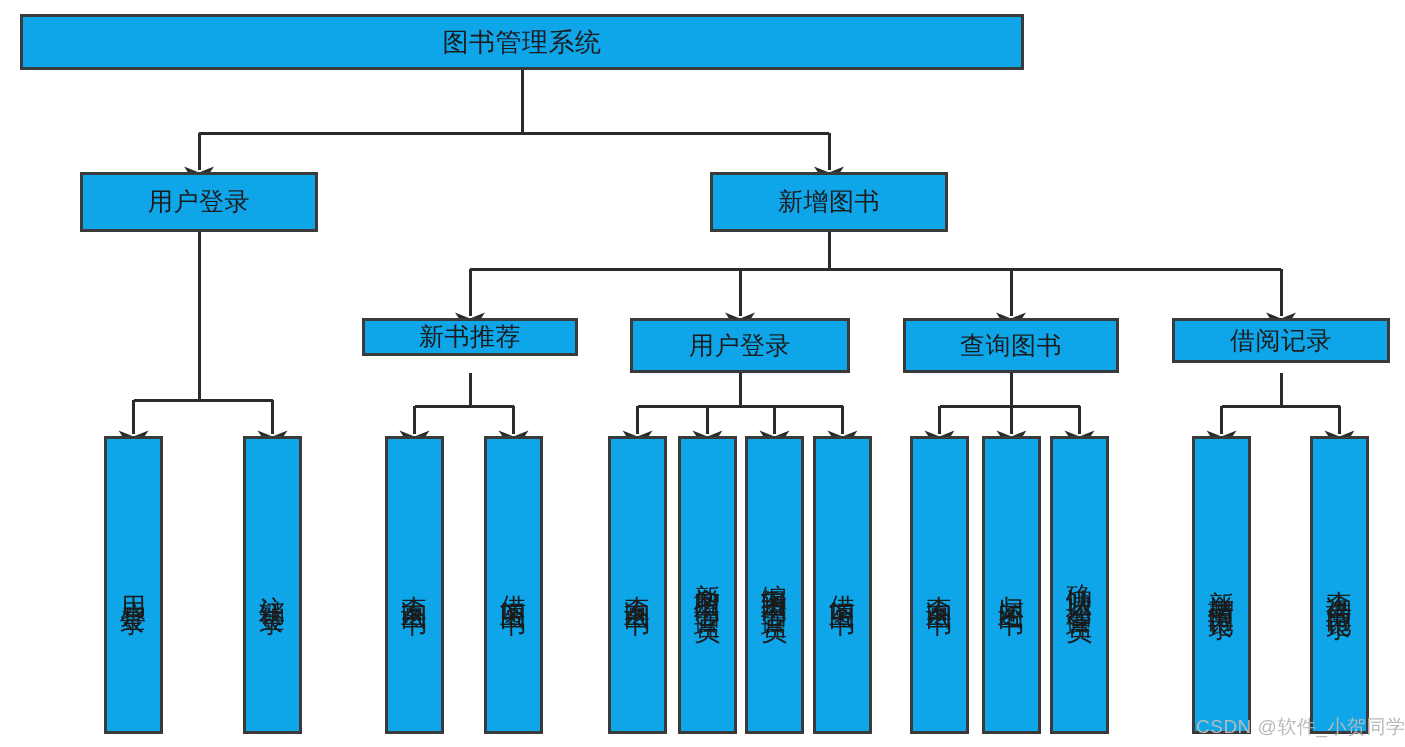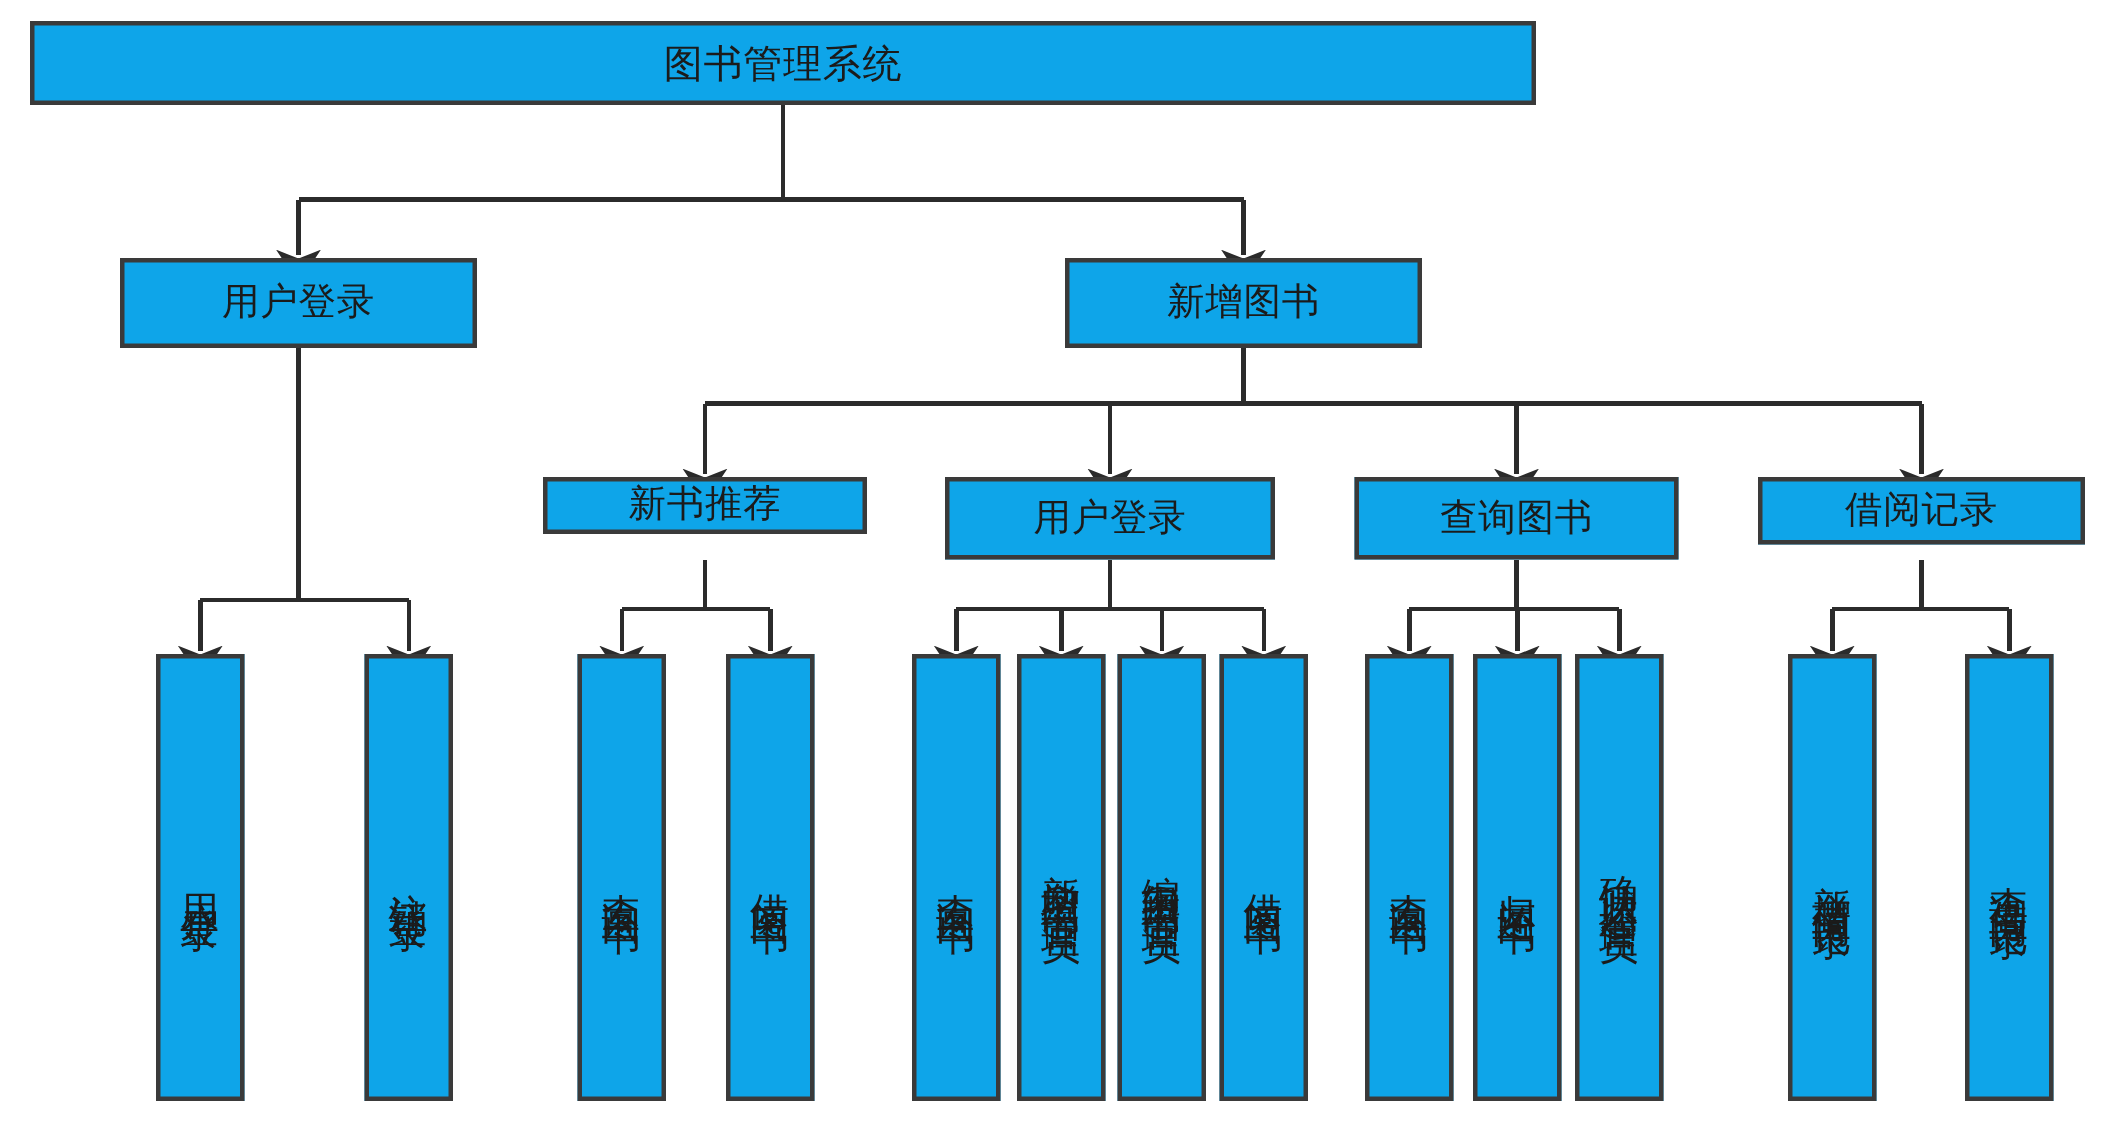--- a/index.html
+++ b/index.html
@@ -173,13 +173,14 @@
         <span class="label">确认归还（管理员）</span>
       </div>
       <div class="node vert" style="left: 1192px; top: 436px; width: 59px; height: 298px;">
         <span class="label">新增借阅记录</span>
       </div>
       <div class="node vert" style="left: 1310px; top: 436px; width: 59px; height: 298px;">
         <span class="label">查询借阅记录</span>
       </div>
     </div>
 
+  <div class="watermark" style="left:1196px; top:714px;">CSDN @软件_小贺同学</div>
 </div>
 
 </body></html>

